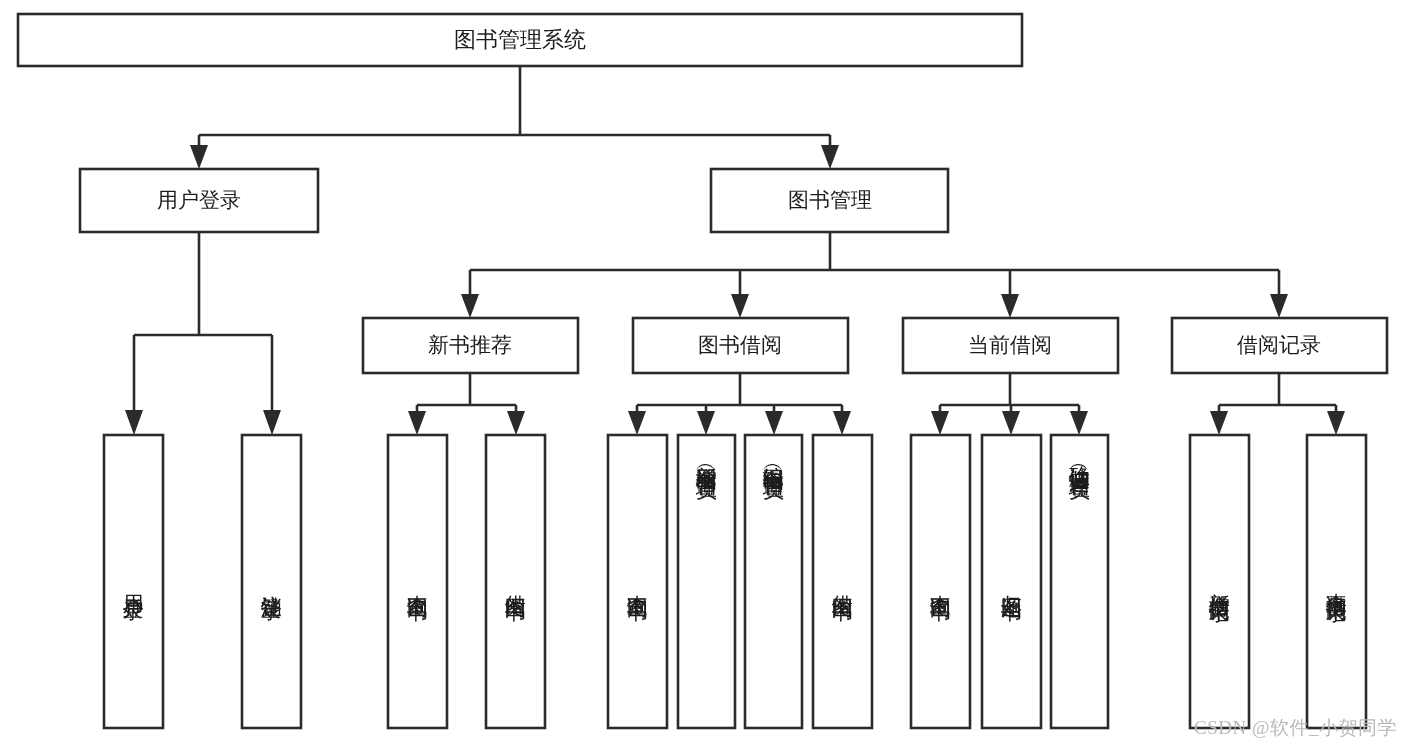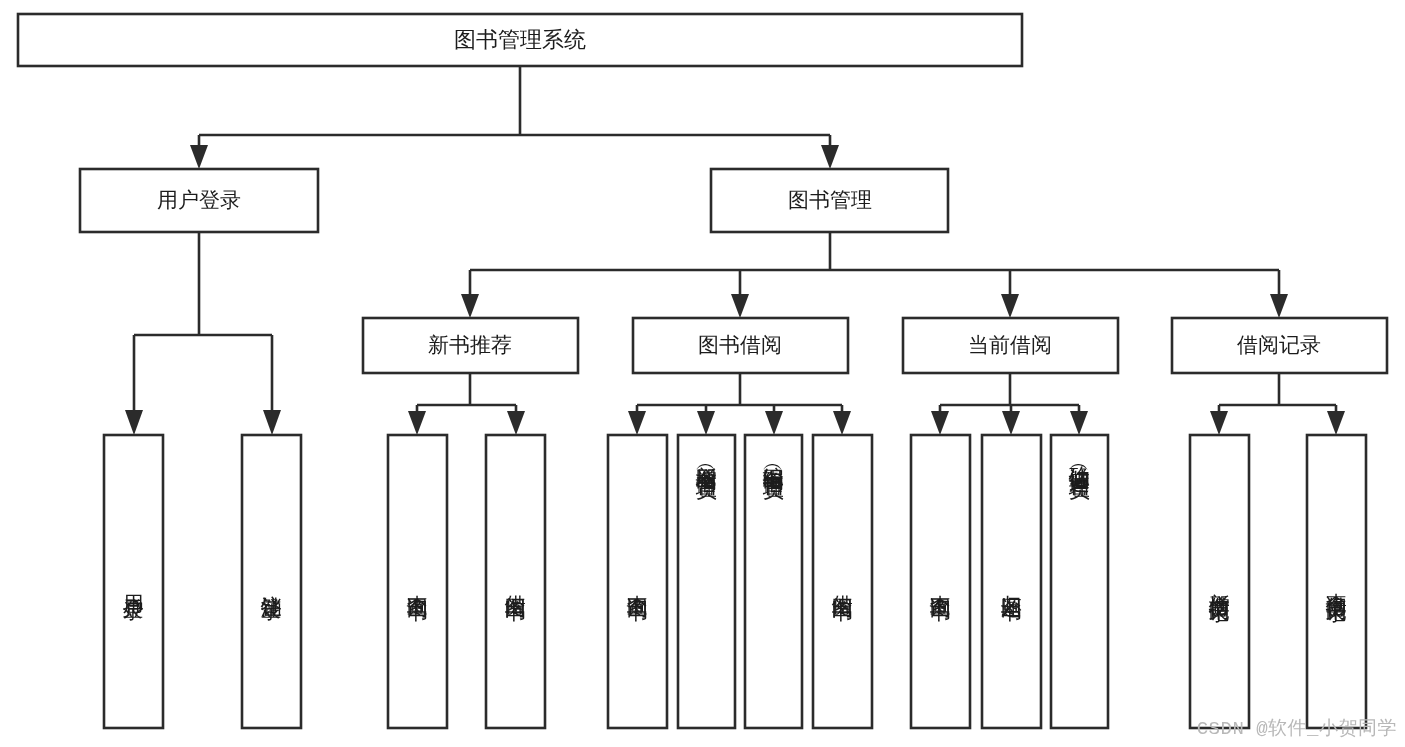--- a/index.html
+++ b/index.html
@@ -68,21 +68,21 @@
     line-height: 1.02;
     color: #1c1c1c;
     letter-spacing: 2px;
     text-align: center;
     white-space: nowrap;
   }
   .watermark {
     position: absolute;
     right: 8px;
     bottom: 6px;
-    font-family: Liberation Mono, monospace;
+    font-family: Liberation Serif, serif;
     font-size: 19px;
     color: #b8b8b8;
     letter-spacing: 0.5px;
     white-space: nowrap;
     pointer-events: none;
   }
 </style>
 </head>
 <body>
 

